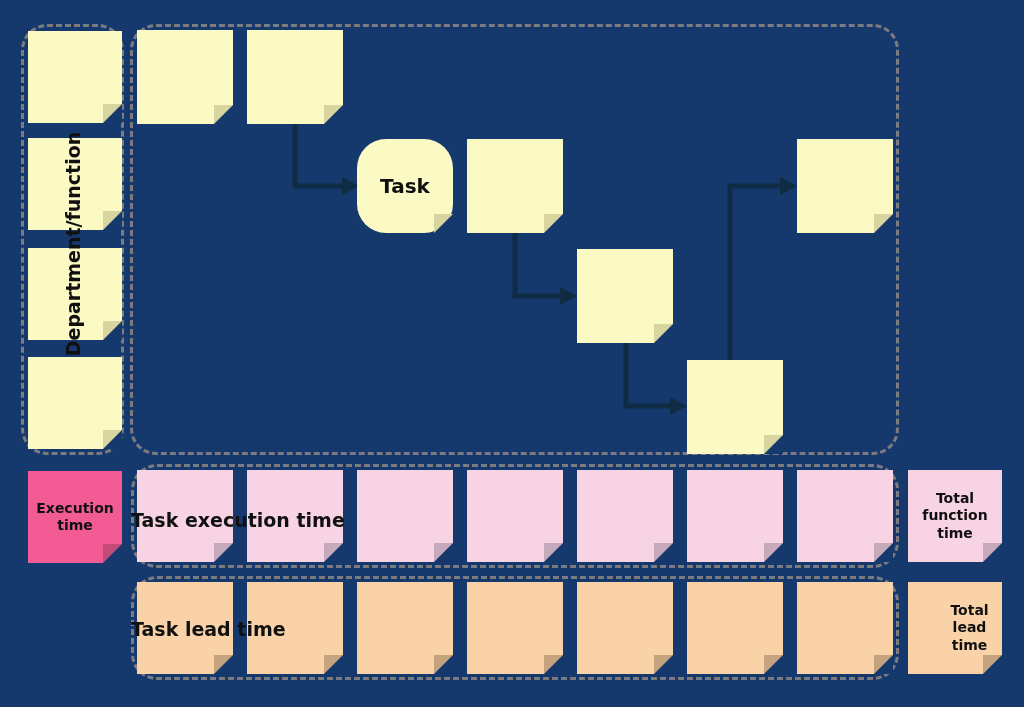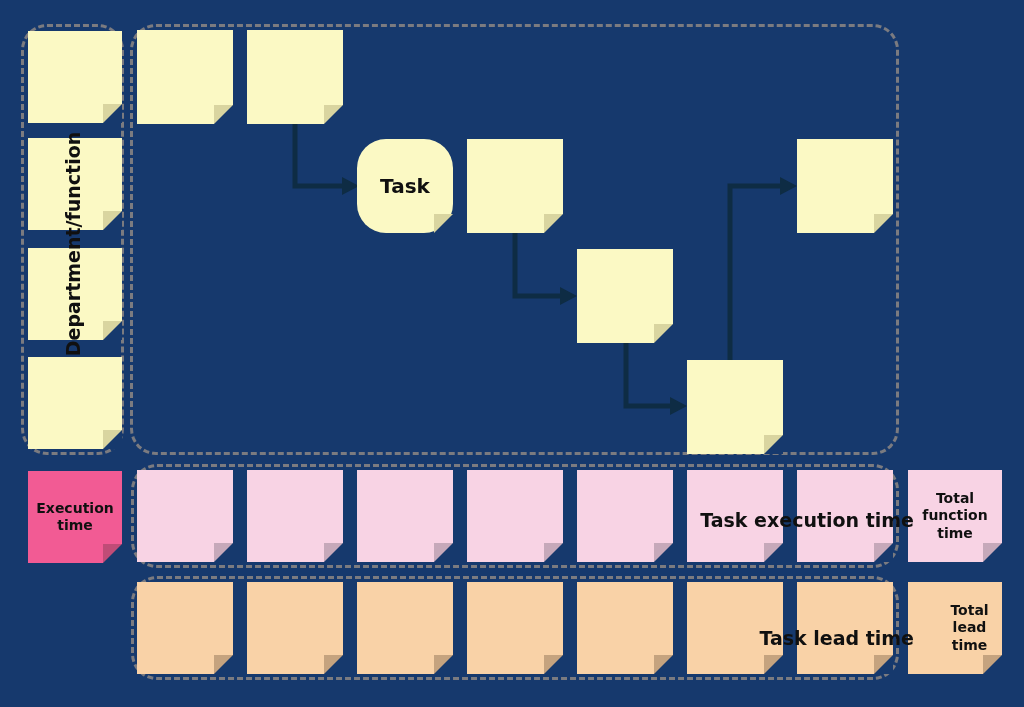--- a/index.html
+++ b/index.html
@@ -66,22 +66,22 @@
     position:absolute;
     left:73px;top:244px;
     transform:translate(-50%,-50%) rotate(-90deg);
     transform-origin:center;
     white-space:nowrap;
     font-size:19px;font-weight:bold;color:var(--text);
     z-index:6;
   }
   .row-overlay{
     position:absolute;
-    left:146px;width:768px;
-    text-align:right;
+    left:131px;width:768px;
+    text-align:left;
     font-size:19px;font-weight:bold;color:var(--text);
     z-index:6;
   }
   .arrows{
     position:absolute;left:130px;top:24px;
     width:769px;height:431px;
     z-index:4;
   }
   .note{z-index:5;}
   .frame{z-index:1;}
@@ -147,18 +147,18 @@
     <span>Total function time</span>
   </div>
 
   <div class="note peach cell" style="left:137px;top:582px;"></div>
   <div class="note peach cell" style="left:247px;top:582px;"></div>
   <div class="note peach cell" style="left:357px;top:582px;"></div>
   <div class="note peach cell" style="left:467px;top:582px;"></div>
   <div class="note peach cell" style="left:577px;top:582px;"></div>
   <div class="note peach cell" style="left:687px;top:582px;"></div>
   <div class="note peach cell" style="left:797px;top:582px;"></div>
-  <div class="row-overlay" style="top:618px;margin-top:9px;">Task lead time</div>
+  <div class="row-overlay" style="top:618px;">Task lead time</div>
   <div class="note peach small-label" style="left:908px;top:582px;padding-left:35px;">
     <span>Total lead time</span>
   </div>
 
 </div>
 
 </body></html>

